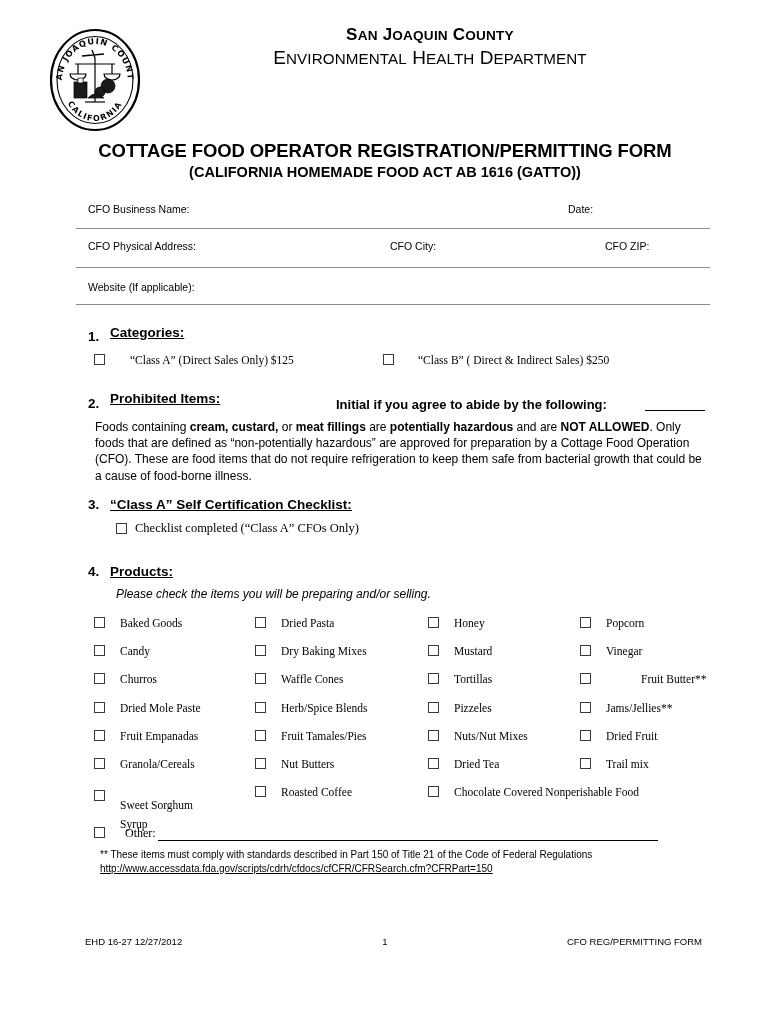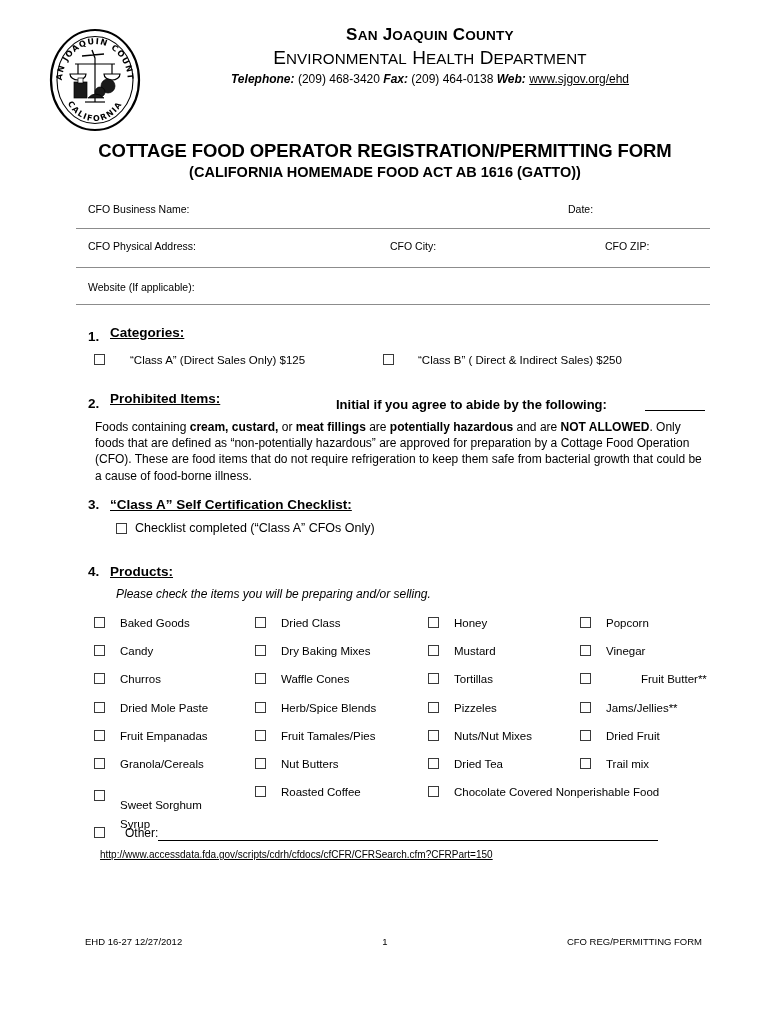--- a/index.html
+++ b/index.html
@@ -147,20 +147,21 @@
     height: 11px;
     border: 1px solid #3a3a3a;
     background: #fff;
     box-sizing: border-box;
   }
   .cblabel {
     position: absolute;
     font-size: 11.5px;
     line-height: 14px;
     white-space: nowrap;
+    font-family: Liberation Serif, serif;
   }
   .cblabel.two-line { white-space: normal; width: 95px; line-height: 19px; margin-top: 16px; }
 
   
   .para {
     position: absolute;
     left: 95px;
     width: 613px;
     font-size: 12px;
     line-height: 16.2px;
@@ -250,28 +251,20 @@
       
       <span class="cap">S</span><span class="rest">AN</span>
       <span class="cap">J</span><span class="rest">OAQUIN</span>
       <span class="cap">C</span><span class="rest">OUNTY</span>
     </div>
     <div class="org-line2 sc">
       
       <span class="cap">E</span><span class="rest">NVIRONMENTAL</span>
       <span class="cap">H</span><span class="rest">EALTH</span>
       <span class="cap">D</span><span class="rest">EPARTMENT</span>
-    </div>
-    <div class="contact-line">
-      <b>Telephone:</b>
-      <span>(209) 468-3420</span>
-      <b>Fax:</b>
-      <span>(209) 464-0138</span>
-      <b>Web:</b>
-      <span class="weblink">www.sjgov.org/ehd</span>
     </div>
   </div>
 </div>
 
 <div class="form-title">COTTAGE FOOD OPERATOR REGISTRATION/PERMITTING FORM</div>
 <div class="form-subtitle">(CALIFORNIA HOMEMADE FOOD ACT AB 1616 (GATTO))</div>
 
 <div class="fieldzone">
   <div class="flabel" style="left:88px; top:203px;">CFO Business Name:</div>
   <div class="flabel" style="left:568px; top:203px;">Date:</div>
@@ -321,21 +314,21 @@
     <div class="cblabel" style="left: 120px; top: 672.4px;">Churros</div>
     <div class="cb" style="left: 94px; top: 701.6px;"></div>
     <div class="cblabel" style="left: 120px; top: 700.6px;">Dried Mole Paste</div>
     <div class="cb" style="left: 94px; top: 729.8px;"></div>
     <div class="cblabel" style="left: 120px; top: 728.8px;">Fruit Empanadas</div>
     <div class="cb" style="left: 94px; top: 758px;"></div>
     <div class="cblabel" style="left: 120px; top: 757px;">Granola/Cereals</div>
     <div class="cb" style="left: 94px; top: 790.2px;"></div>
     <div class="cblabel two-line" style="left: 120px; top: 780.2px;">Sweet Sorghum Syrup</div>
     <div class="cb" style="left: 255px; top: 617px;"></div>
-    <div class="cblabel" style="left: 281px; top: 616px;">Dried Class</div>
+    <div class="cblabel" style="left: 281px; top: 616px;">Dried Pasta</div>
     <div class="cb" style="left: 255px; top: 645.2px;"></div>
     <div class="cblabel" style="left: 281px; top: 644.2px;">Dry Baking Mixes</div>
     <div class="cb" style="left: 255px; top: 673.4px;"></div>
     <div class="cblabel" style="left: 281px; top: 672.4px;">Waffle Cones</div>
     <div class="cb" style="left: 255px; top: 701.6px;"></div>
     <div class="cblabel" style="left: 281px; top: 700.6px;">Herb/Spice Blends</div>
     <div class="cb" style="left: 255px; top: 729.8px;"></div>
     <div class="cblabel" style="left: 281px; top: 728.8px;">Fruit Tamales/Pies</div>
     <div class="cb" style="left: 255px; top: 758px;"></div>
     <div class="cblabel" style="left: 281px; top: 757px;">Nut Butters</div>
@@ -367,18 +360,19 @@
     <div class="cblabel" style="left: 606px; top: 728.8px;">Dried Fruit</div>
     <div class="cb" style="left: 580px; top: 758px;"></div>
     <div class="cblabel" style="left: 606px; top: 757px;">Trail mix</div>
   </div>
 
 <div class="cb" style="left:94px; top:827px;"></div>
 <div class="cblabel" style="left:125px; top:826px; font-size:12px;">Other:</div>
 <div class="other-rule" style="left:158px; top:840px; width:500px;"></div>
 
 <div class="footnote" style="top:848px;">
+  <div>** These items must comply with standards described in Part 150 of Title 21 of the Code of Federal Regulations</div>
   <div class="url">http://www.accessdata.fda.gov/scripts/cdrh/cfdocs/cfCFR/CFRSearch.cfm?CFRPart=150</div>
 </div>
 
 <div class="pfoot pfoot-left">EHD 16-27 12/27/2012</div>
 <div class="pfoot pfoot-mid">1</div>
 <div class="pfoot pfoot-right">CFO REG/PERMITTING FORM</div>
 
 </body></html>

